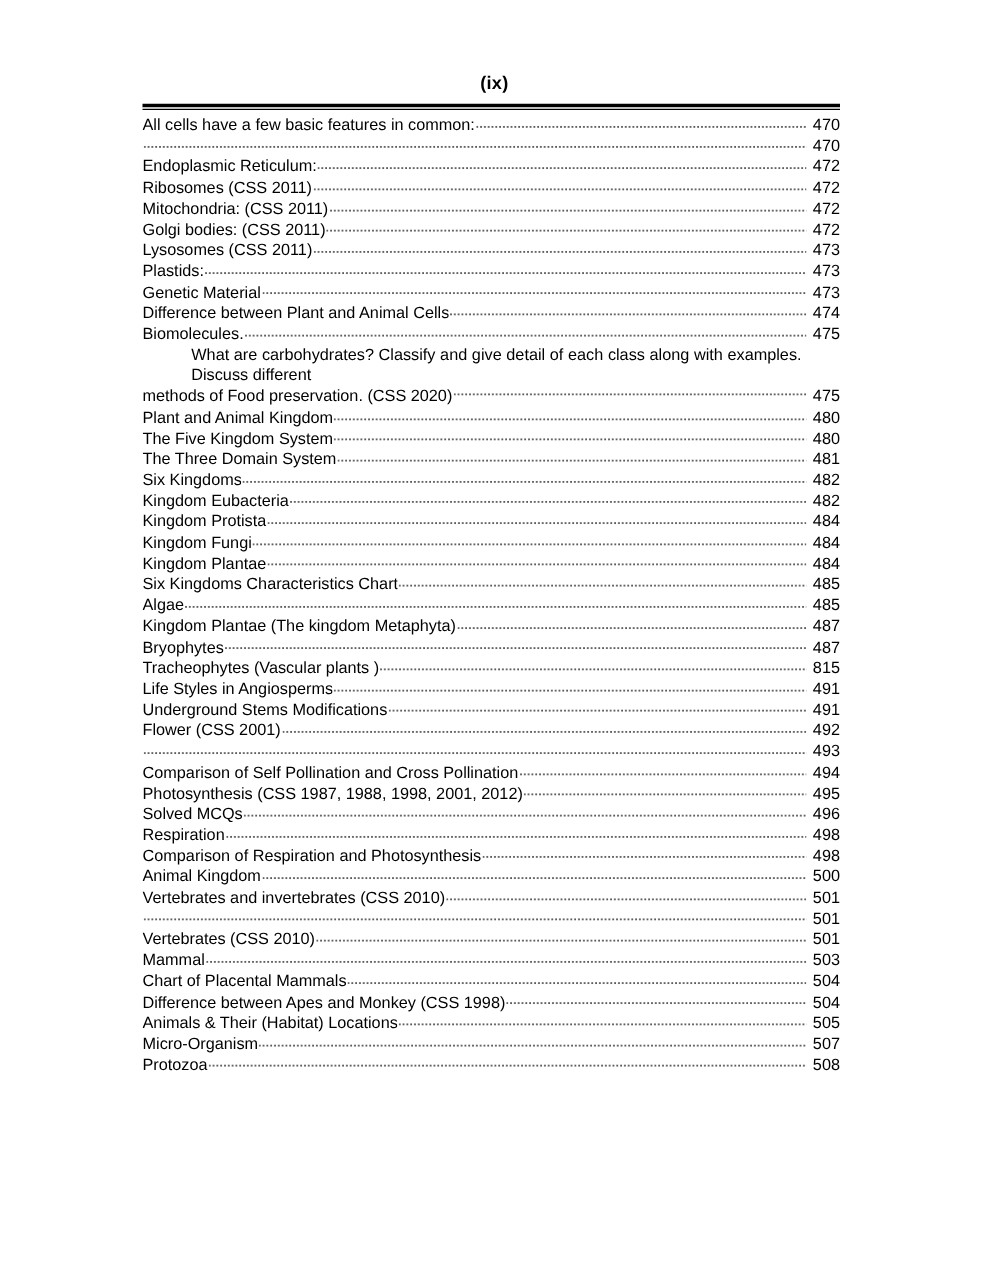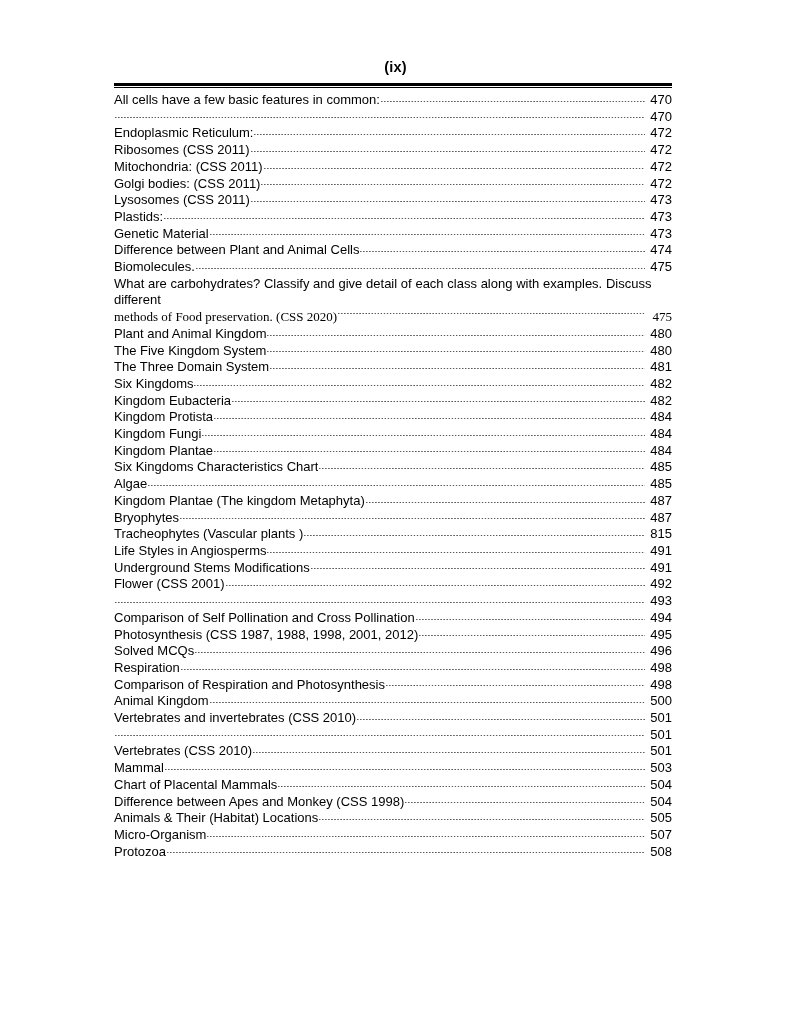--- a/index.html
+++ b/index.html
@@ -76,27 +76,27 @@
     display: block;
     white-space: normal;
   }
   .toc-entry.multiline .entry-wrap {
     display: block;
   }
   .toc-entry.multiline .entry-title-block {
     display: block;
     white-space: normal;
     word-spacing: 0.1px;
+    margin-left: 39px;
   }
   .toc-entry.multiline .tail-row {
     display: flex;
-    align-items: flex-start;
+    align-items: center;
     width: 100%;
     white-space: nowrap;
-    font-family: Liberation Serif, serif;
   }
 
   .entry-title {
     flex: 0 0 auto;
     max-width: 92%;
     overflow: hidden;
   }
 
   .entry-leader {
     flex: 1 1 auto;

